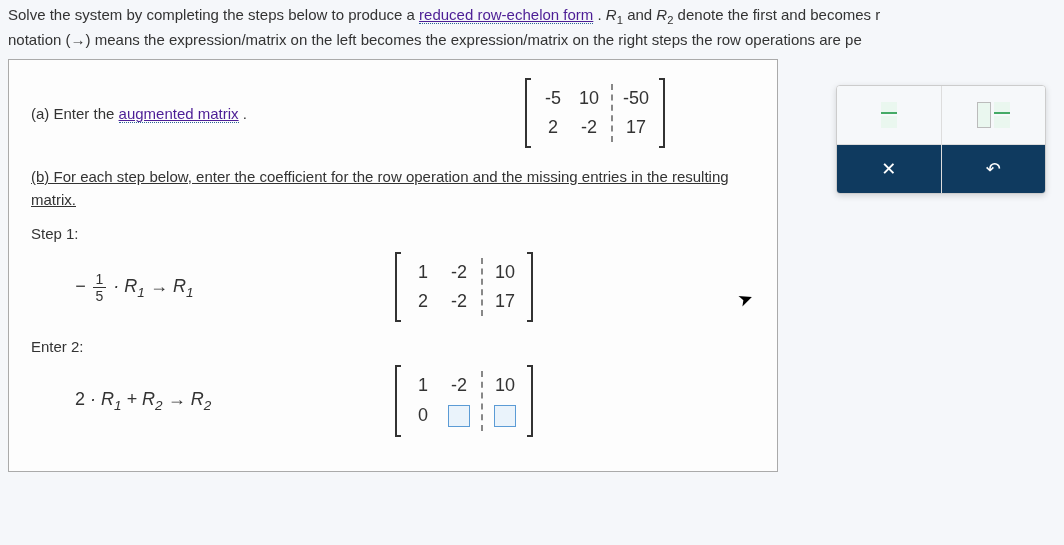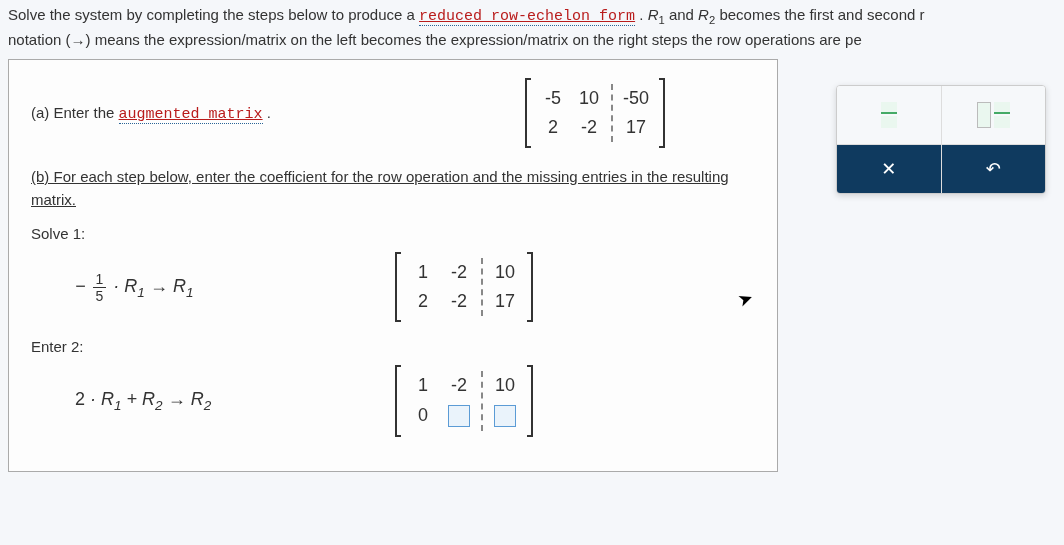--- a/index.html
+++ b/index.html
@@ -11,24 +11,23 @@
       width: 1064px;
       height: 545px;
       overflow: hidden;
       position: relative;
     }
     .instructions {
       padding: 4px 8px 8px 8px;
       line-height: 1.5;
     }
     .underlined-link {
-      color: #b91c1c;
+      color: #4c1d95;
       text-decoration: underline;
       border-bottom: 1px dotted #2a6496;
-      font-family: Liberation Mono, monospace;
     }
     sub { font-size: 0.75em; vertical-align: sub; }
     .main-area {
       display: flex;
       padding: 0 8px;
       gap: 20px;
     }
     .work-panel {
       border: 1px solid #aaa;
       padding: 18px 22px;
@@ -163,21 +162,21 @@
 </head>
 <body>
 
 <div class="instructions">
   <span>Solve the system by completing the steps below to produce a </span>
   <span class="underlined-link">reduced row-echelon form</span>
   <span>. </span>
   <i>R</i><sub>1</sub>
   <span> and </span>
   <i>R</i><sub>2</sub>
-  <span> becomes the first and second r</span><br>
+  <span> denote the first and becomes r</span><br>
   <span>notation (→) means the expression/matrix on the left becomes the expression/matrix on the right steps the row operations are pe</span>
 </div>
 
 <div class="main-area">
   <div class="work-panel">
 
     <div class="row-a">
       <div>
         <span>(a) Enter the </span>
         <span class="underlined-link">augmented matrix</span>
@@ -193,21 +192,21 @@
           <span class="cell">2</span>
           <span class="cell">-2</span>
           <span class="cell">17</span>
         </div>
         <div class="bracket-right"></div>
       </div>
     </div>
 
     <div class="part-b">(b) For each step below, enter the coefficient for the row operation and the missing entries in the resulting matrix.</div>
 
-    <div class="step-label">Solve 1:</div>
+    <div class="step-label">Step 1:</div>
     <div class="step-body">
       <div class="operation">
         <span>−</span>
         <span class="frac">
           <div class="num">1</div>
           <div class="den">5</div>
         </span>
         <span>·</span>
         <span>R</span><sub>1</sub>
         <span> → </span>

